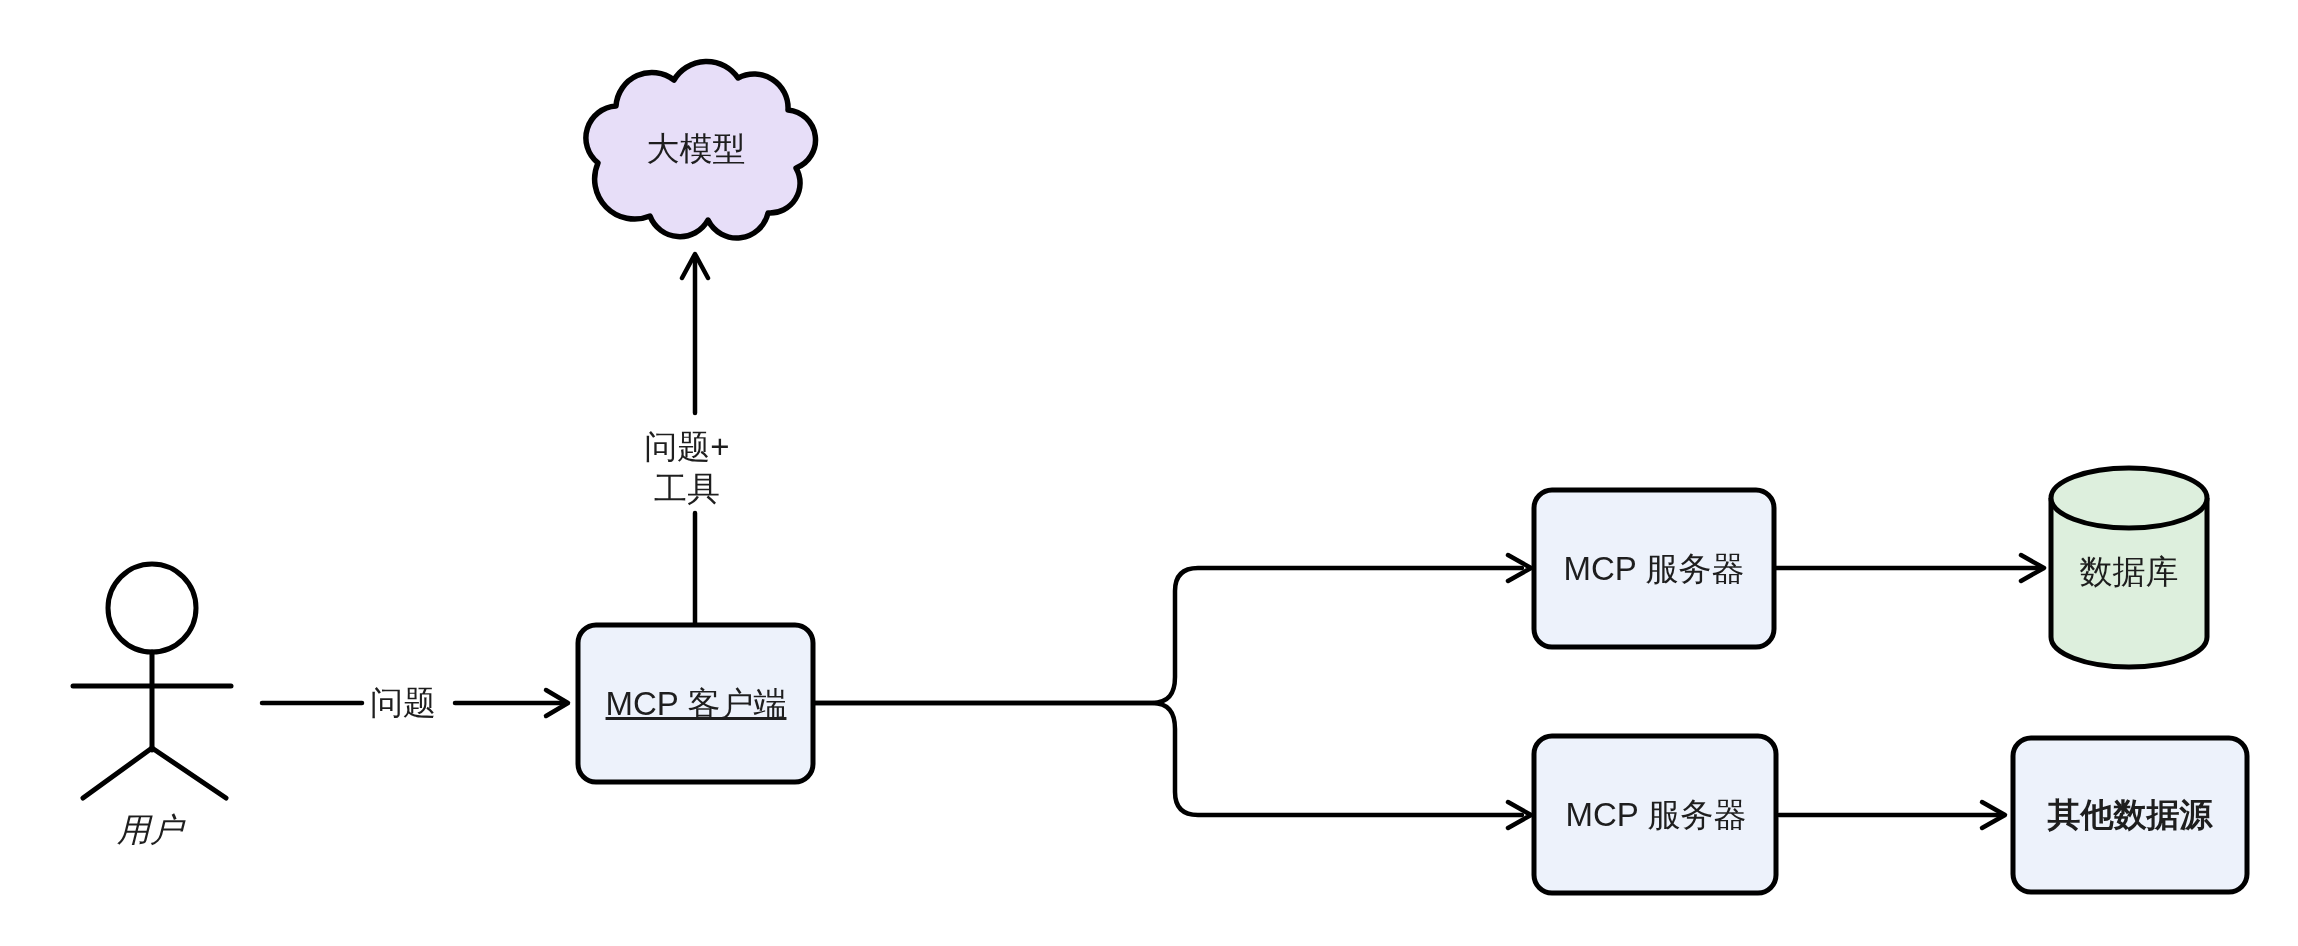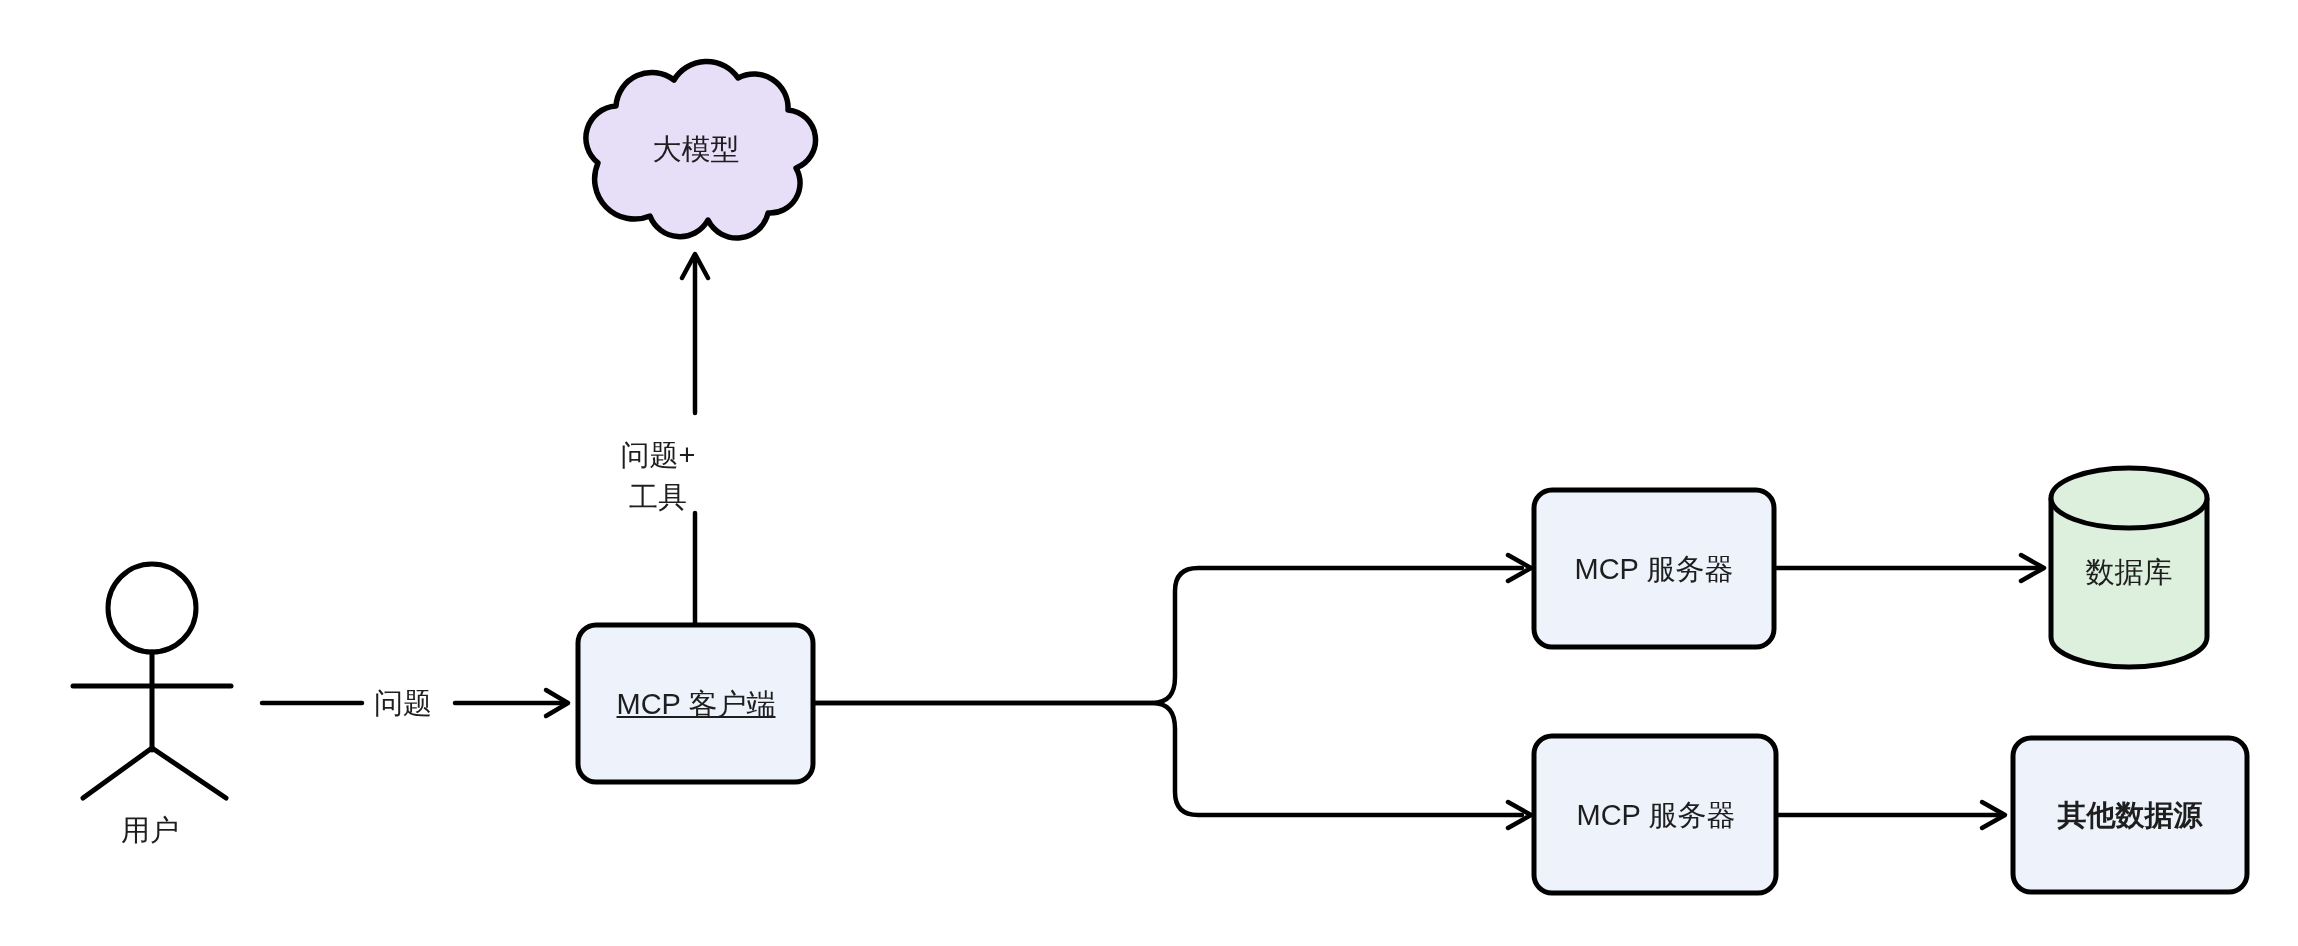--- a/index.html
+++ b/index.html
@@ -17,21 +17,21 @@
   }
   #diagram-svg {
     position: absolute;
     left: 0;
     top: 0;
   }
   .node-label, .edge-label {
     position: absolute;
     transform: translate(-50%, -50%);
     color: #1e1e1e;
-    font-size: 29px;
+    font-size: 33px;
     line-height: 42px;
     white-space: nowrap;
     text-align: center;
   }
 </style>
 </head>
 <body>
 
 <div id="canvas">
 
@@ -94,34 +94,34 @@
     <rect x="1534" y="736" width="242" height="157" rx="18" ry="18" stroke="#000000" stroke-width="5" fill="#edf2fb"></rect>
 
     <g>
       <path d="M 2051 498 V 637 A 78 30 0 0 0 2207 637 V 498" stroke="#000000" stroke-width="5" fill="#ddefdd"></path>
       <ellipse cx="2129" cy="498" rx="78" ry="30" stroke="#000000" stroke-width="5" fill="#ddefdd"></ellipse>
     </g>
 
     <rect x="2013" y="738" width="234" height="154" rx="18" ry="18" stroke="#000000" stroke-width="5" fill="#edf2fb"></rect>
   </svg>
 
-  <div class="node-label" style="left:150px; top:830px;">用户</div>
+  <div class="node-label" style="left:150px; top:830px;font-style:italic;">用户</div>
 
   <div class="node-label" style="left:696px; top:149px;">大模型</div>
 
   <div class="node-label" style="left:696px; top:704px;text-decoration:underline;">MCP 客户端</div>
 
   <div class="node-label" style="left:1654px; top:569px;">MCP 服务器</div>
 
   <div class="node-label" style="left:1656px; top:815px;">MCP 服务器</div>
 
   <div class="node-label" style="left:2129px; top:572px;">数据库</div>
 
   <div class="node-label" style="left:2130px; top:815px;font-weight:bold;">其他数据源</div>
 
   <div class="edge-label" style="left:403px; top:703px;">问题</div>
 
-  <div class="edge-label" style="left:658px; top:468px;margin-top:8px;">
+  <div class="edge-label" style="left:687px; top:468px;">
     <div>问题+</div>
     <div>工具</div>
   </div>
 
 </div>
 
 </body></html>

